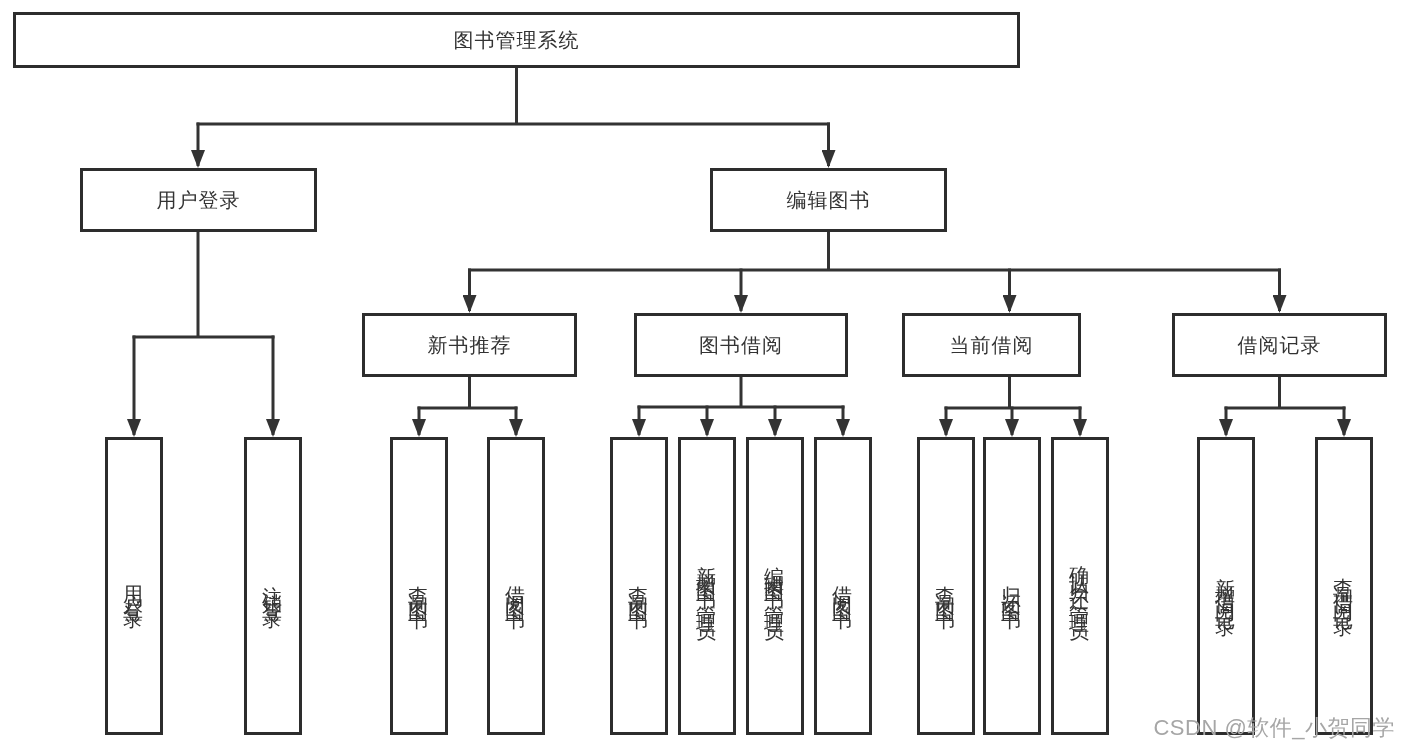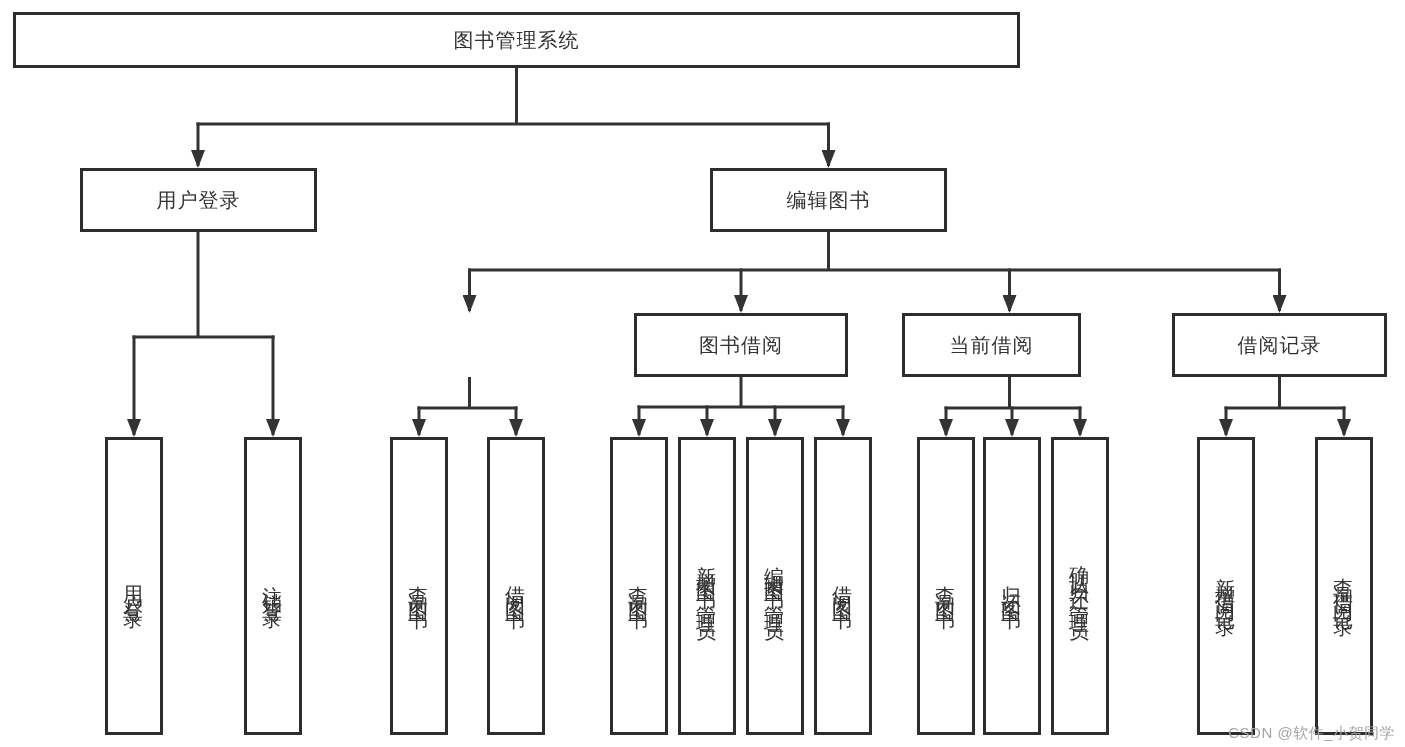--- a/index.html
+++ b/index.html
@@ -52,21 +52,21 @@
   .n-br{left:1172px;top:313px;width:215px;height:64px;}
   
   .leaf{top:437px;width:58px;height:298px;}
   .l1{left:105px;}  .l2{left:244px;}
   .l3{left:390px;}  .l4{left:487px;}
   .l5{left:610px;}  .l6{left:678px;}  .l7{left:746px;}  .l8{left:814px;}
   .l9{left:917px;}  .l10{left:983px;} .l11{left:1051px;}
   .l12{left:1197px;}.l13{left:1315px;}
   .watermark{
     position:absolute;right:10px;bottom:4px;
-    font-size:15px;color:var(--color-watermark);
+    font-size:22px;color:var(--color-watermark);
     letter-spacing:0.5px;z-index:5;white-space:nowrap;
   }
 </style>
 </head>
 <body>
 
 <div class="canvas">
 
   <svg class="connectors" width="1405" height="747" viewBox="0 0 1405 747">
     <defs>
@@ -134,20 +134,23 @@
     <span class="lbl">图书管理系统</span>
   </div>
 
   <div class="node n-user">
     <span class="lbl">用户登录</span>
   </div>
   <div class="node n-mgmt">
     <span class="lbl">编辑图书</span>
   </div>
 
+  <div class="node n-rec">
+    <span class="lbl">新书推荐</span>
+  </div>
   <div class="node n-bb">
     <span class="lbl">图书借阅</span>
   </div>
   <div class="node n-cb">
     <span class="lbl">当前借阅</span>
   </div>
   <div class="node n-br">
     <span class="lbl">借阅记录</span>
   </div>
 

